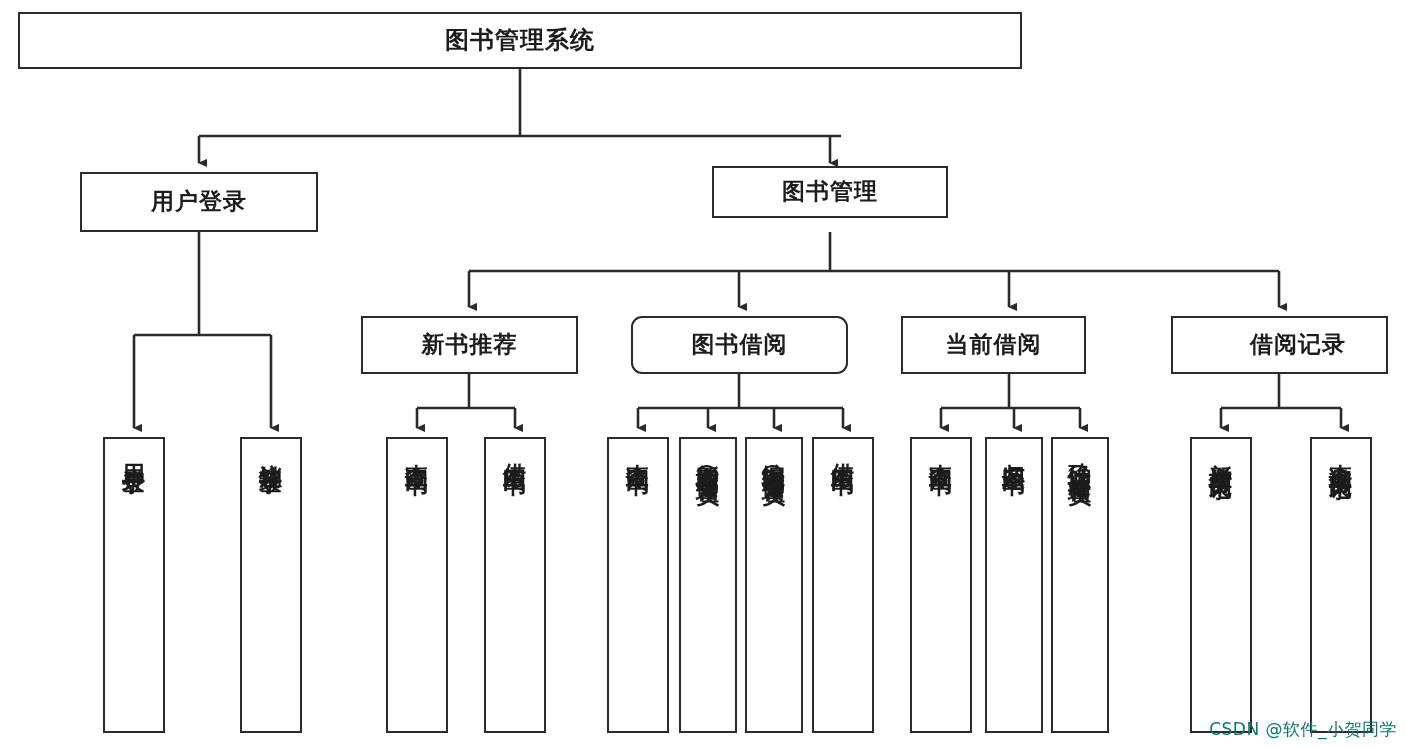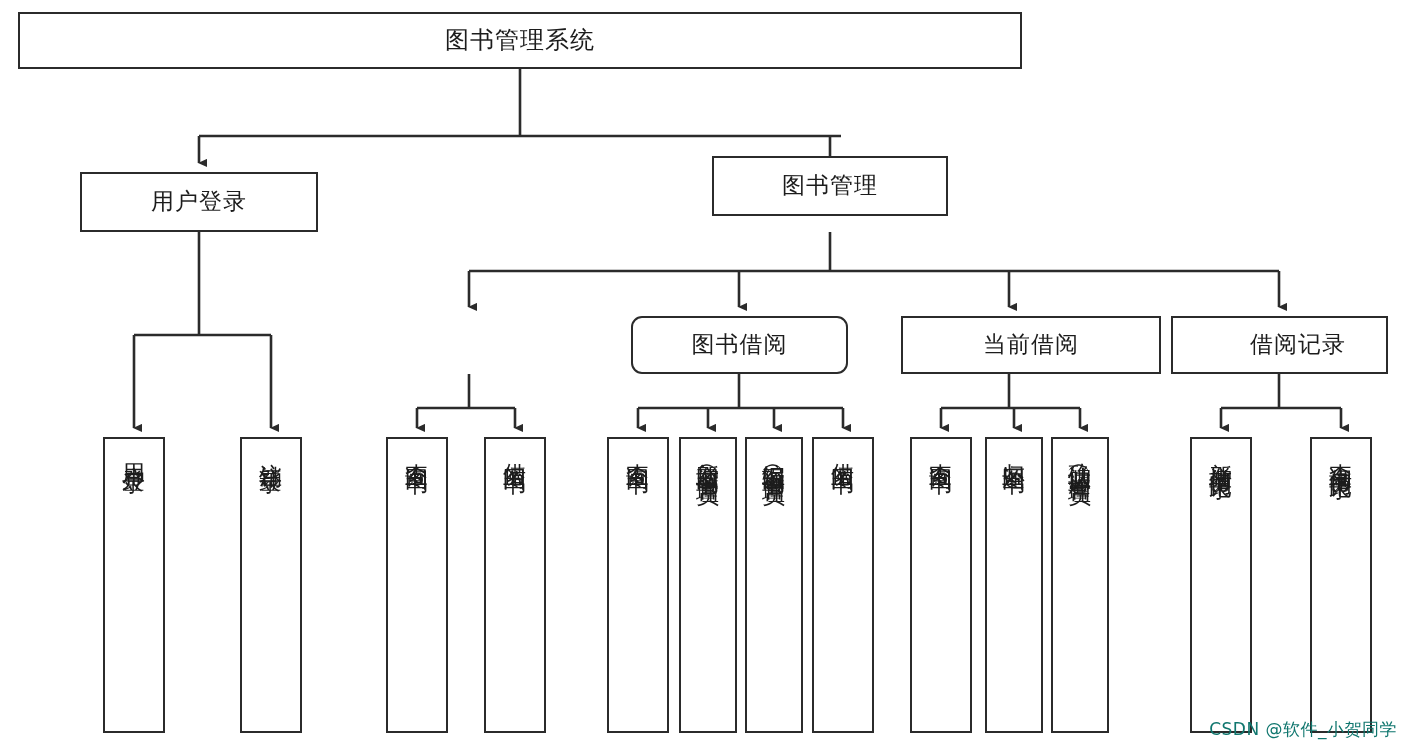--- a/index.html
+++ b/index.html
@@ -23,20 +23,21 @@
   }
   .node{
     position:absolute;
     box-sizing:border-box;
     background:#ffffff;
     border:2.5px solid #2b2b2b;
     display:flex;
     align-items:center;
     justify-content:center;
     z-index:2;
+    font-weight:bold;
   }
   .node .label{
     font-size:23px;
     line-height:1.18;
     letter-spacing:1px;
     color:#1c1c1c;
     white-space:nowrap;
     text-align:center;
   }
   .node.root .label{font-size:24px;}
@@ -120,28 +121,31 @@
     </g>
   </svg>
 
   <div class="node root" style="left:18px; top:12px; width:1004px; height:57px;">
     <span class="label">图书管理系统</span>
   </div>
 
   <div class="node" style="left:80px; top:172px; width:238px; height:60px;">
     <span class="label">用户登录</span>
   </div>
-  <div class="node" style="left:712px; top:156px; width:236px; height:60px;">
+  <div class="node" style="left:712px; top:166px; width:236px; height:52px;">
     <span class="label">图书管理</span>
   </div>
 
+  <div class="node" style="left:361px; top:316px; width:217px; height:58px;">
+    <span class="label">新书推荐</span>
+  </div>
   <div class="node" style="left:631px; top:316px; width:217px; height:58px;border-radius:11px;">
     <span class="label">图书借阅</span>
   </div>
-  <div class="node" style="left:901px; top:316px; width:260px; height:58px;">
+  <div class="node" style="left:901px; top:316px; width:185px; height:58px;">
     <span class="label">当前借阅</span>
   </div>
   <div class="node" style="left:1171px; top:316px; width:217px; height:58px;padding-left:37px;">
     <span class="label">借阅记录</span>
   </div>
 
   <div class="node leaf" style="left:103px; top:437px; width:62px; height:296px;">
     <span class="label">用户登录</span>
   </div>
   <div class="node leaf" style="left:240px; top:437px; width:62px; height:296px;">

